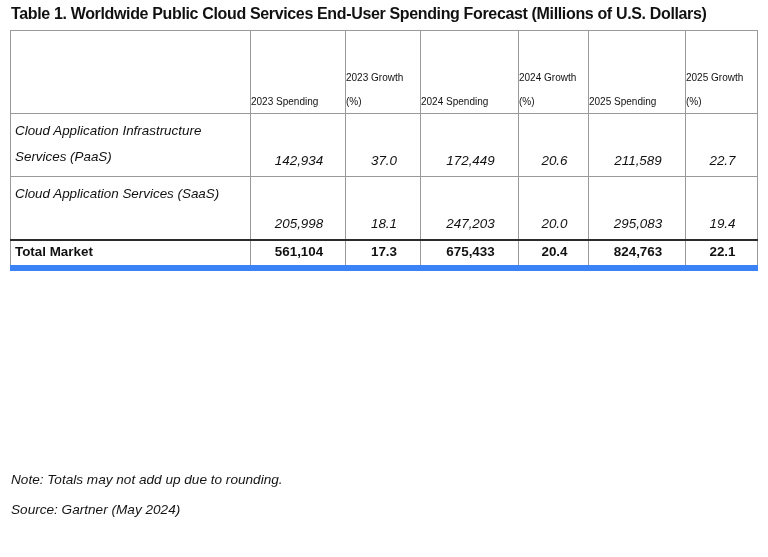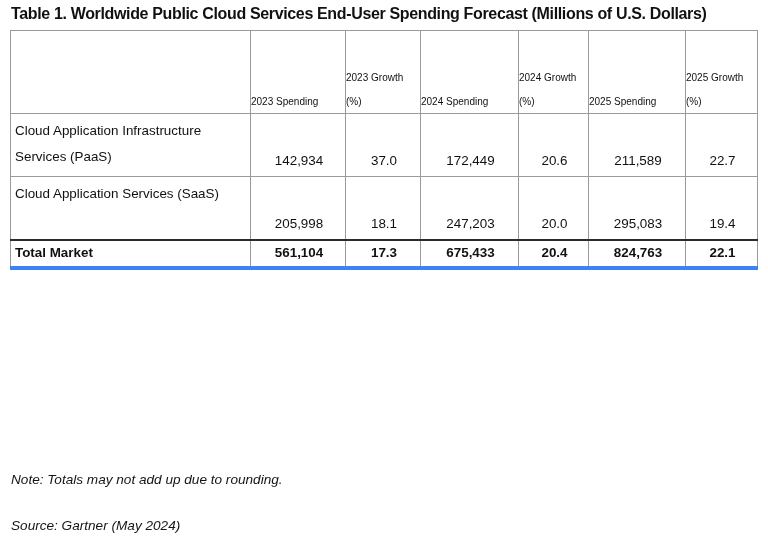--- a/index.html
+++ b/index.html
@@ -64,59 +64,59 @@
 
   thead tr { height: 83px; }
   thead th {
     vertical-align: top;
     padding: 7px 0 0 4px;
     line-height: 23.5px;
     font-size: 10px;
   }
   thead th.blank { padding: 0; }
 
-  tbody tr.data-row { height: 63px; }
+  tbody tr.data-row { height: 63px; font-style: italic; }
   tbody tr.row-daas { height: 55px; }
   tbody td.rowlabel {
     vertical-align: top;
     padding: 4px 2px 0 4px;
     line-height: 26px;
   }
   tbody td.num {
     vertical-align: bottom;
     padding: 0 2px 6px 4px;
     line-height: 18px;
     white-space: nowrap;
     text-align: center;
   }
   tbody tr.total-row { height: 28px; }
   tbody tr.total-row td {
     font-weight: bold;
     vertical-align: middle;
     padding: 0 2px 1px 4px;
     border-top: 2px solid #2b2b2b;
-    border-bottom: 4px solid #3b82f6;
+    border-bottom: 6px solid #3b82f6;
     line-height: 18px;
   }
   tbody tr.total-row td.rowlabel {
     vertical-align: middle;
     padding: 0 2px 1px 4px;
   }
   .notes {
     position: absolute;
     left: 11px;
     top: 470px;
     width: 740px;
   }
   .note-line {
     font-style: italic;
     font-size: 13.6px;
     line-height: 20px;
     color: #141414;
-    margin-bottom: 26px;
+    margin-bottom: 10px;
   }
   .note-line.last { margin-bottom: 2px; }
 </style>
 </head>
 <body>
 
 <div class="page">
 
   <div class="table-title">Table 1. Worldwide Public Cloud Services End-User Spending Forecast (Millions of U.S. Dollars)</div>
 

